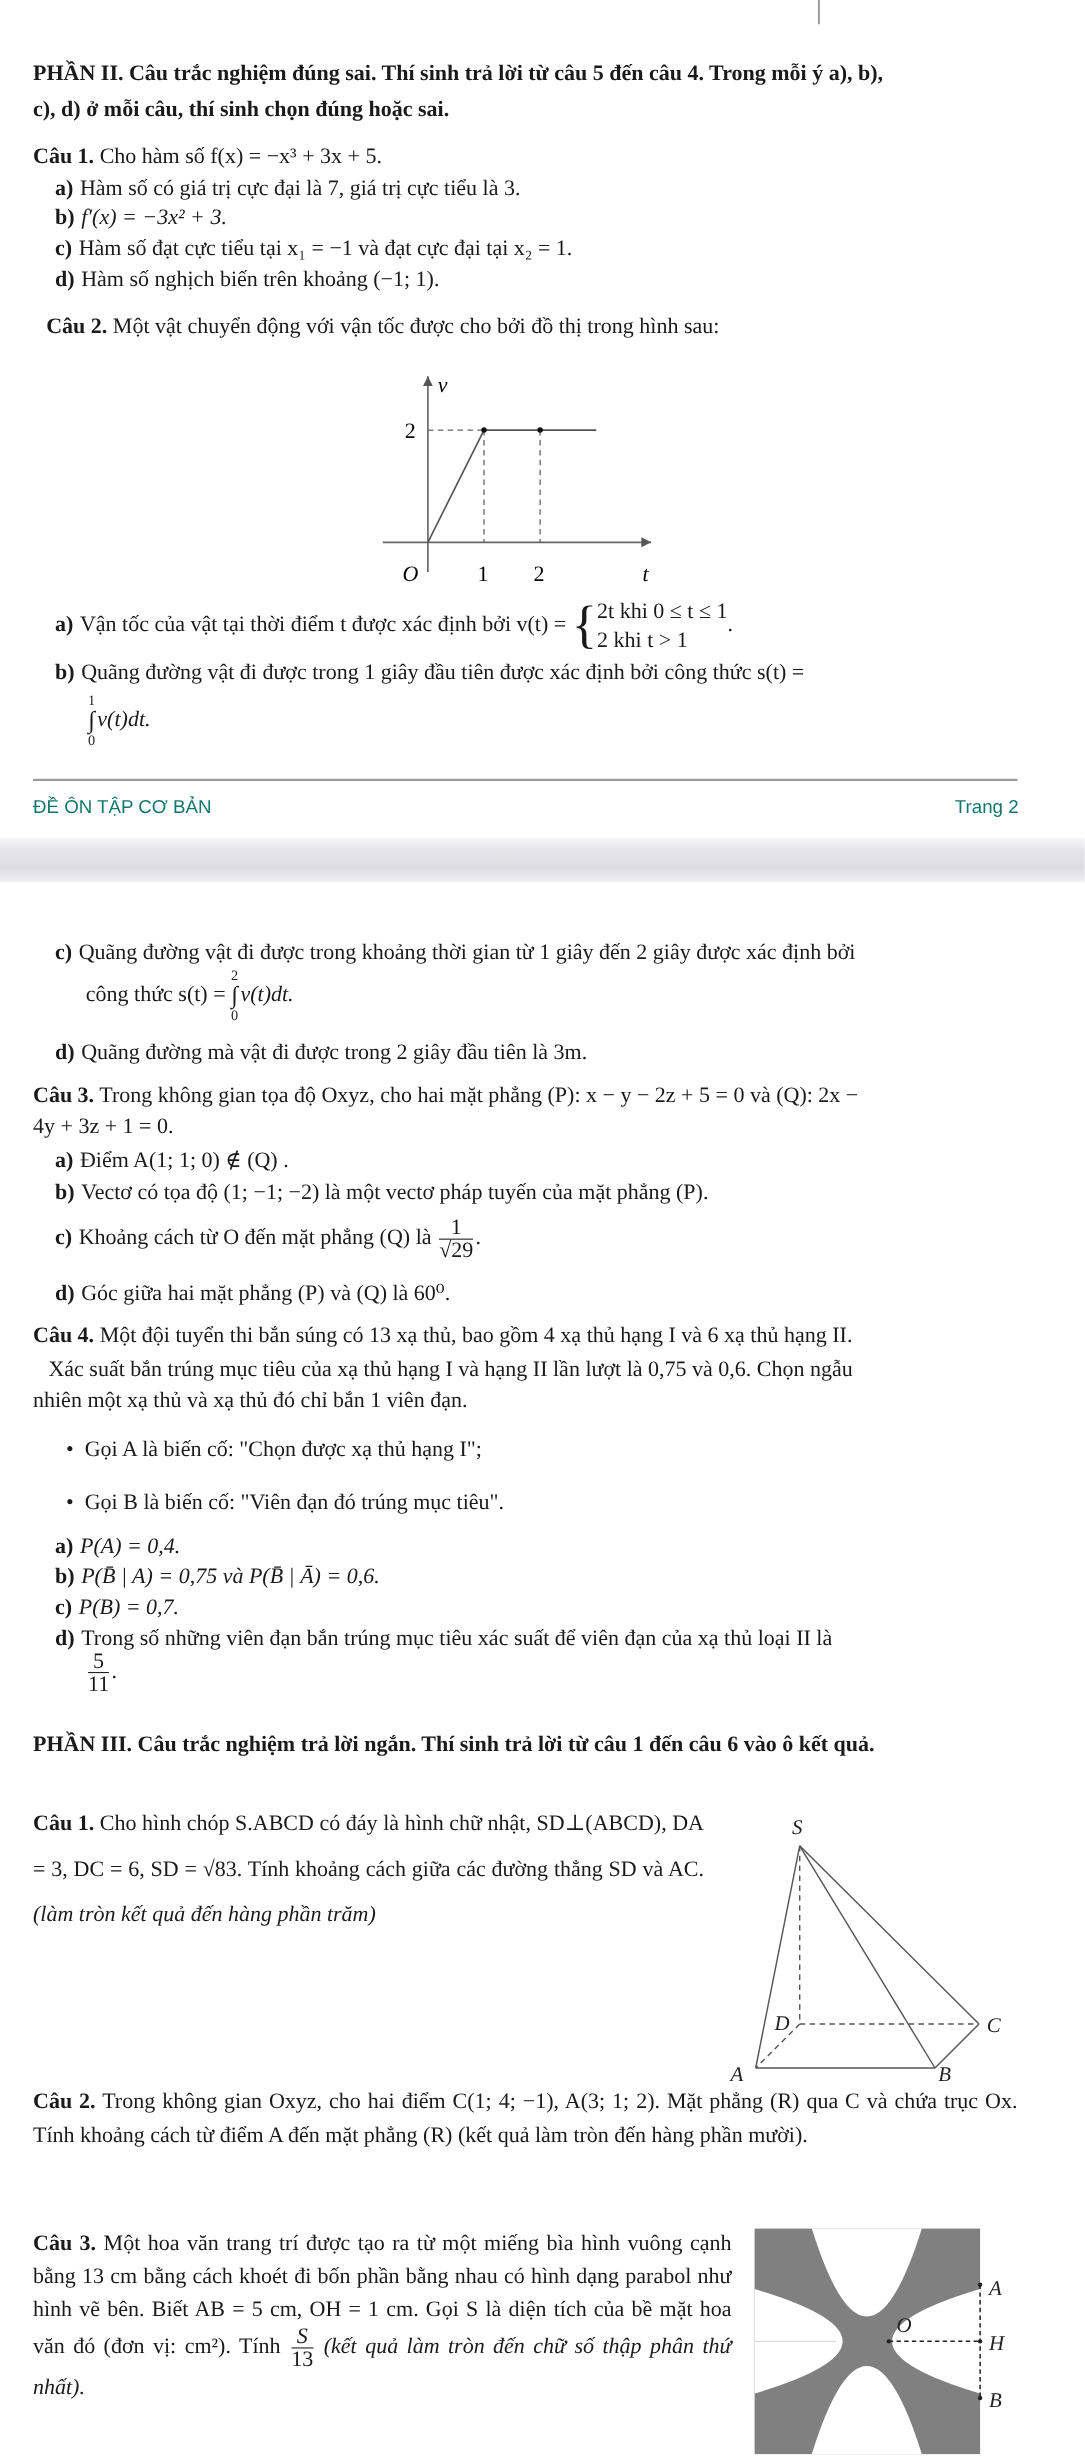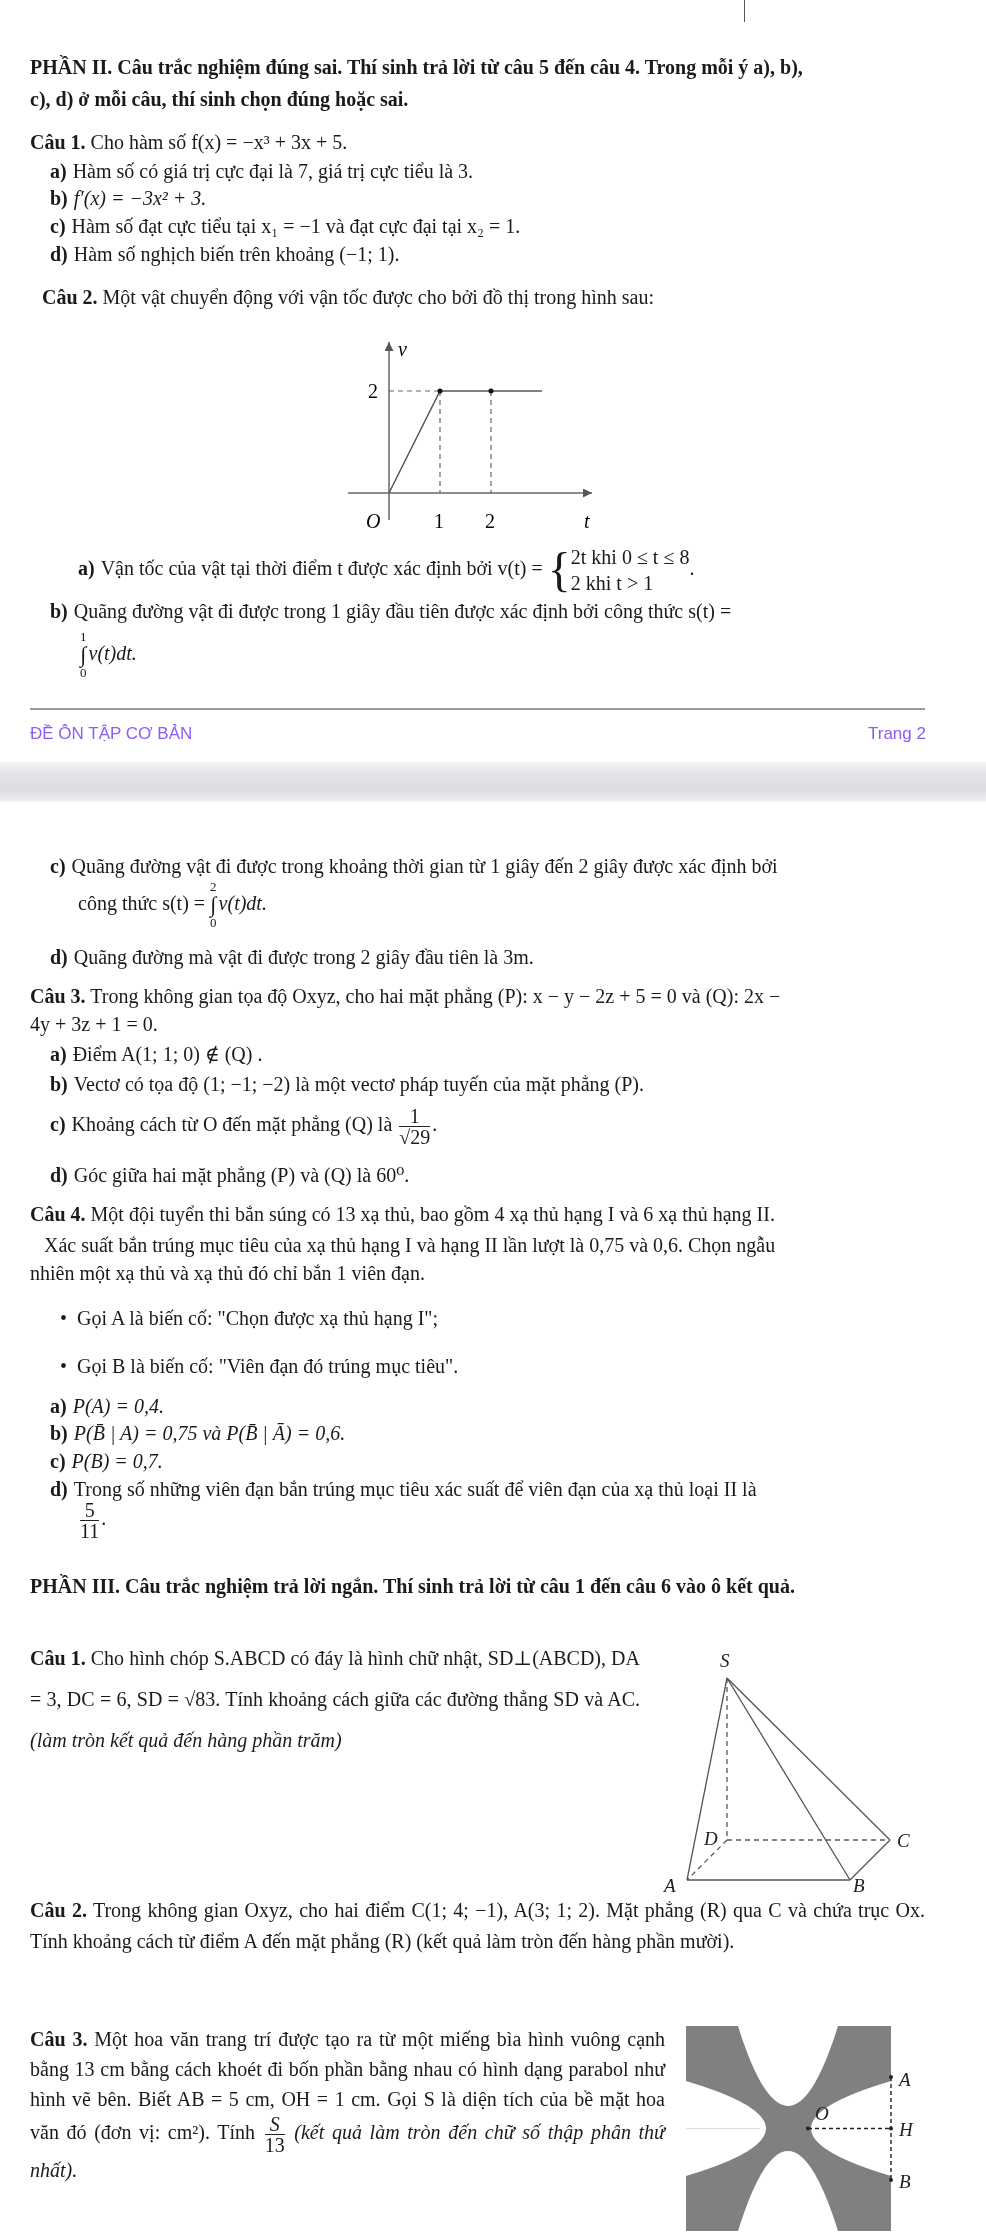--- a/index.html
+++ b/index.html
@@ -4,21 +4,21 @@
 <style>
   html,body{margin:0;padding:0;}
   body{width:986px;height:2238px;position:relative;background:#fff;color:#1a1a1a;
        font-family:"Liberation Serif","DejaVu Serif",serif;font-size:20px;overflow:hidden;}
   .abs{position:absolute;white-space:nowrap;}
   .b{font-weight:bold;}
   .i{font-style:italic;}
   .lbl{font-weight:bold;margin-right:6px;}
   .topline{position:absolute;left:744px;top:0;width:1px;height:22px;background:#555;}
   .hr{position:absolute;left:30px;width:895px;height:2px;background:#9a9a9a;}
-  .footer{font-family:"Liberation Sans","DejaVu Sans",sans-serif;font-size:17px;color:#8b5cf6;}
+  .footer{font-family:"Liberation Sans","DejaVu Sans",sans-serif;font-size:17px;color:#0f766e;}
   .gap{position:absolute;left:0;width:986px;top:762px;height:40px;
        background:linear-gradient(#f6f6f8,#e3e3e8 30%,#dcdce2 70%,#f1f1f4);}
   .para{position:absolute;left:30px;width:895px;line-height:30px;white-space:normal;text-align:justify;}
   .narrow{width:610px;}
   svg text{font-family:"Liberation Serif","DejaVu Serif",serif;}
   .frac{display:inline-block;vertical-align:middle;text-align:center;line-height:20px;margin:0 2px;}
   .frac .n{display:block;border-bottom:1px solid #222;padding:0 2px;}
   .frac .d{display:block;text-align:center;}
   .int{display:inline-block;vertical-align:middle;text-align:center;line-height:14px;font-size:13px;margin-right:2px;}
   .int .s{display:block;font-size:22px;line-height:22px;}
@@ -65,23 +65,23 @@
       <circle cx="161" cy="71" r="2.5" fill="#111"></circle>
     </g>
   <text x="68" y="36" font-size="20" font-style="italic">v</text>
   <text x="254" y="208" font-size="20" font-style="italic">t</text>
   <text x="36" y="208" font-size="20" font-style="italic">O</text>
   <text x="104" y="208" font-size="20">1</text>
   <text x="155" y="208" font-size="20">2</text>
   <text x="38" y="78" font-size="20">2</text>
 </svg>
 
-<div class="abs" style="left:50px;top:538px;line-height:60px;margin-left:28px;">
+<div class="abs" style="left:50px;top:538px;line-height:60px;">
   <span class="lbl">a)</span><span>Vận tốc của vật tại thời điểm t được xác định bởi v(t) =</span>
-  <span class="brace">{</span><span class="cases"><span style="display:block">2t    khi 0 ≤ t ≤ 8</span><span style="display:block">2      khi t &gt; 1</span></span>.
+  <span class="brace">{</span><span class="cases"><span style="display:block">2t    khi 0 ≤ t ≤ 1</span><span style="display:block">2      khi t &gt; 1</span></span>.
 </div>
 <div class="abs" style="left:50px;top:600px;">
   <span class="lbl">b)</span><span>Quãng đường vật đi được trong 1 giây đầu tiên được xác định bởi công thức s(t) =</span>
 </div>
 <div class="abs" style="left:80px;top:630px;">
   <span class="int"><span>1</span><span class="s">∫</span><span>0</span></span><span class="i">v(t)dt.</span>
 </div>
 
 <div class="hr" style="top:708px;"></div>
 <div class="abs footer" style="left:30px;top:724px;">ĐỀ ÔN TẬP CƠ BẢN</div>

